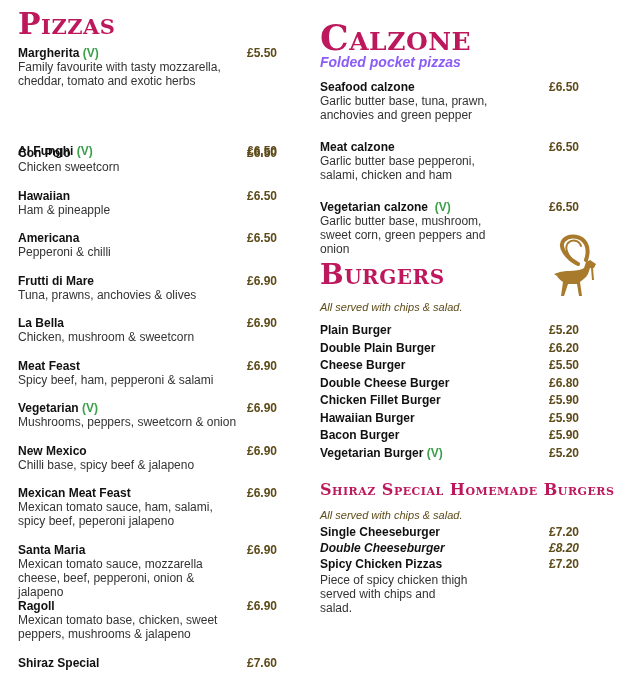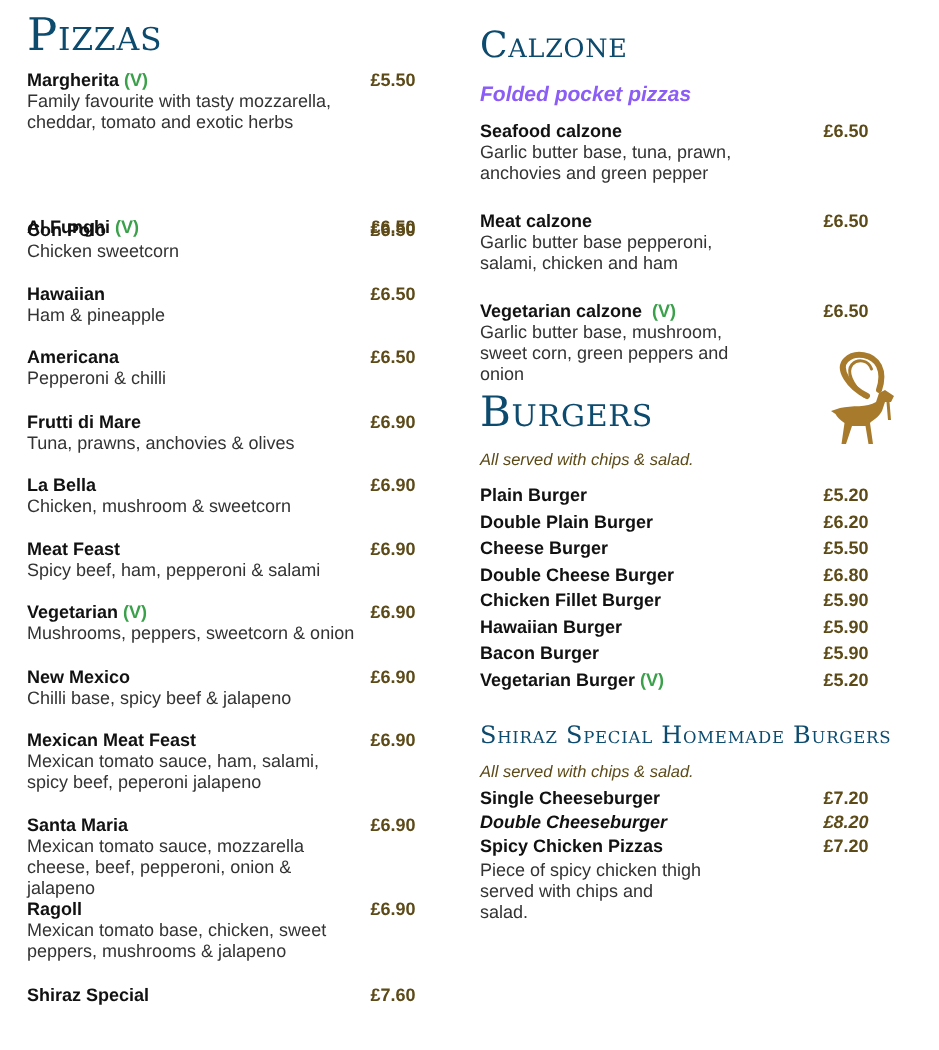--- a/index.html
+++ b/index.html
@@ -1,18 +1,18 @@
 <!DOCTYPE html>
 <html><head>
 <meta charset="utf-8">
 <style>
   html, body { margin:0; padding:0; background:#ffffff; }
   body { width:626px; height:700px; position:relative; overflow:hidden;
          font-family:"Liberation Sans", sans-serif; color:#222; }
-  .heading { font-family:"DejaVu Serif", serif; color:#0c4a6e; font-weight:normal;
+  .heading { font-family:"DejaVu Serif", serif; color:#be185d; font-weight:bold;
              font-variant:small-caps; letter-spacing:0.5px; margin:0; }
   .col { position:absolute; top:0; }
   .col-left { left:18px; width:262px; }
   .col-right { left:320px; width:300px; }
   .item { position:relative; }
   .item-name { font-weight:bold; font-size:12px; color:#111; line-height:14px; display:block; }
   .veg { color:#3aa04a; font-weight:bold; }
   .item-desc { font-size:12px; color:#333; line-height:14px; display:block; }
   .price { position:absolute; top:0; font-weight:bold; font-size:12px; color:#5c4a18; line-height:14px; }
   .col-left .price { left:229px; }
@@ -108,21 +108,21 @@
   </div>
 
   <div class="item" style="position:absolute; top:656px; width:262px;">
     <span class="item-name">Shiraz Special</span>
     <span class="price">£7.60</span>
   </div>
 </div>
 
 <div class="col col-right">
 
-  <h1 class="heading" style="position:absolute; top:16px; left:0; font-size:24px;">Calzone</h1>
+  <h1 class="heading" style="position:absolute; top:16px; left:0; font-size:36px;">Calzone</h1>
   <p class="subtitle" style="position:absolute; top:54px; left:0;">Folded pocket pizzas</p>
 
   <div class="item" style="position:absolute; top:80px; width:300px;">
     <span class="item-name">Seafood calzone</span>
     <span class="item-desc" style="width:170px;">Garlic butter base, tuna, prawn, anchovies and green pepper</span>
     <span class="price">£6.50</span>
   </div>
 
   <div class="item" style="position:absolute; top:140px; width:300px;">
     <span class="item-name">Meat calzone</span>

